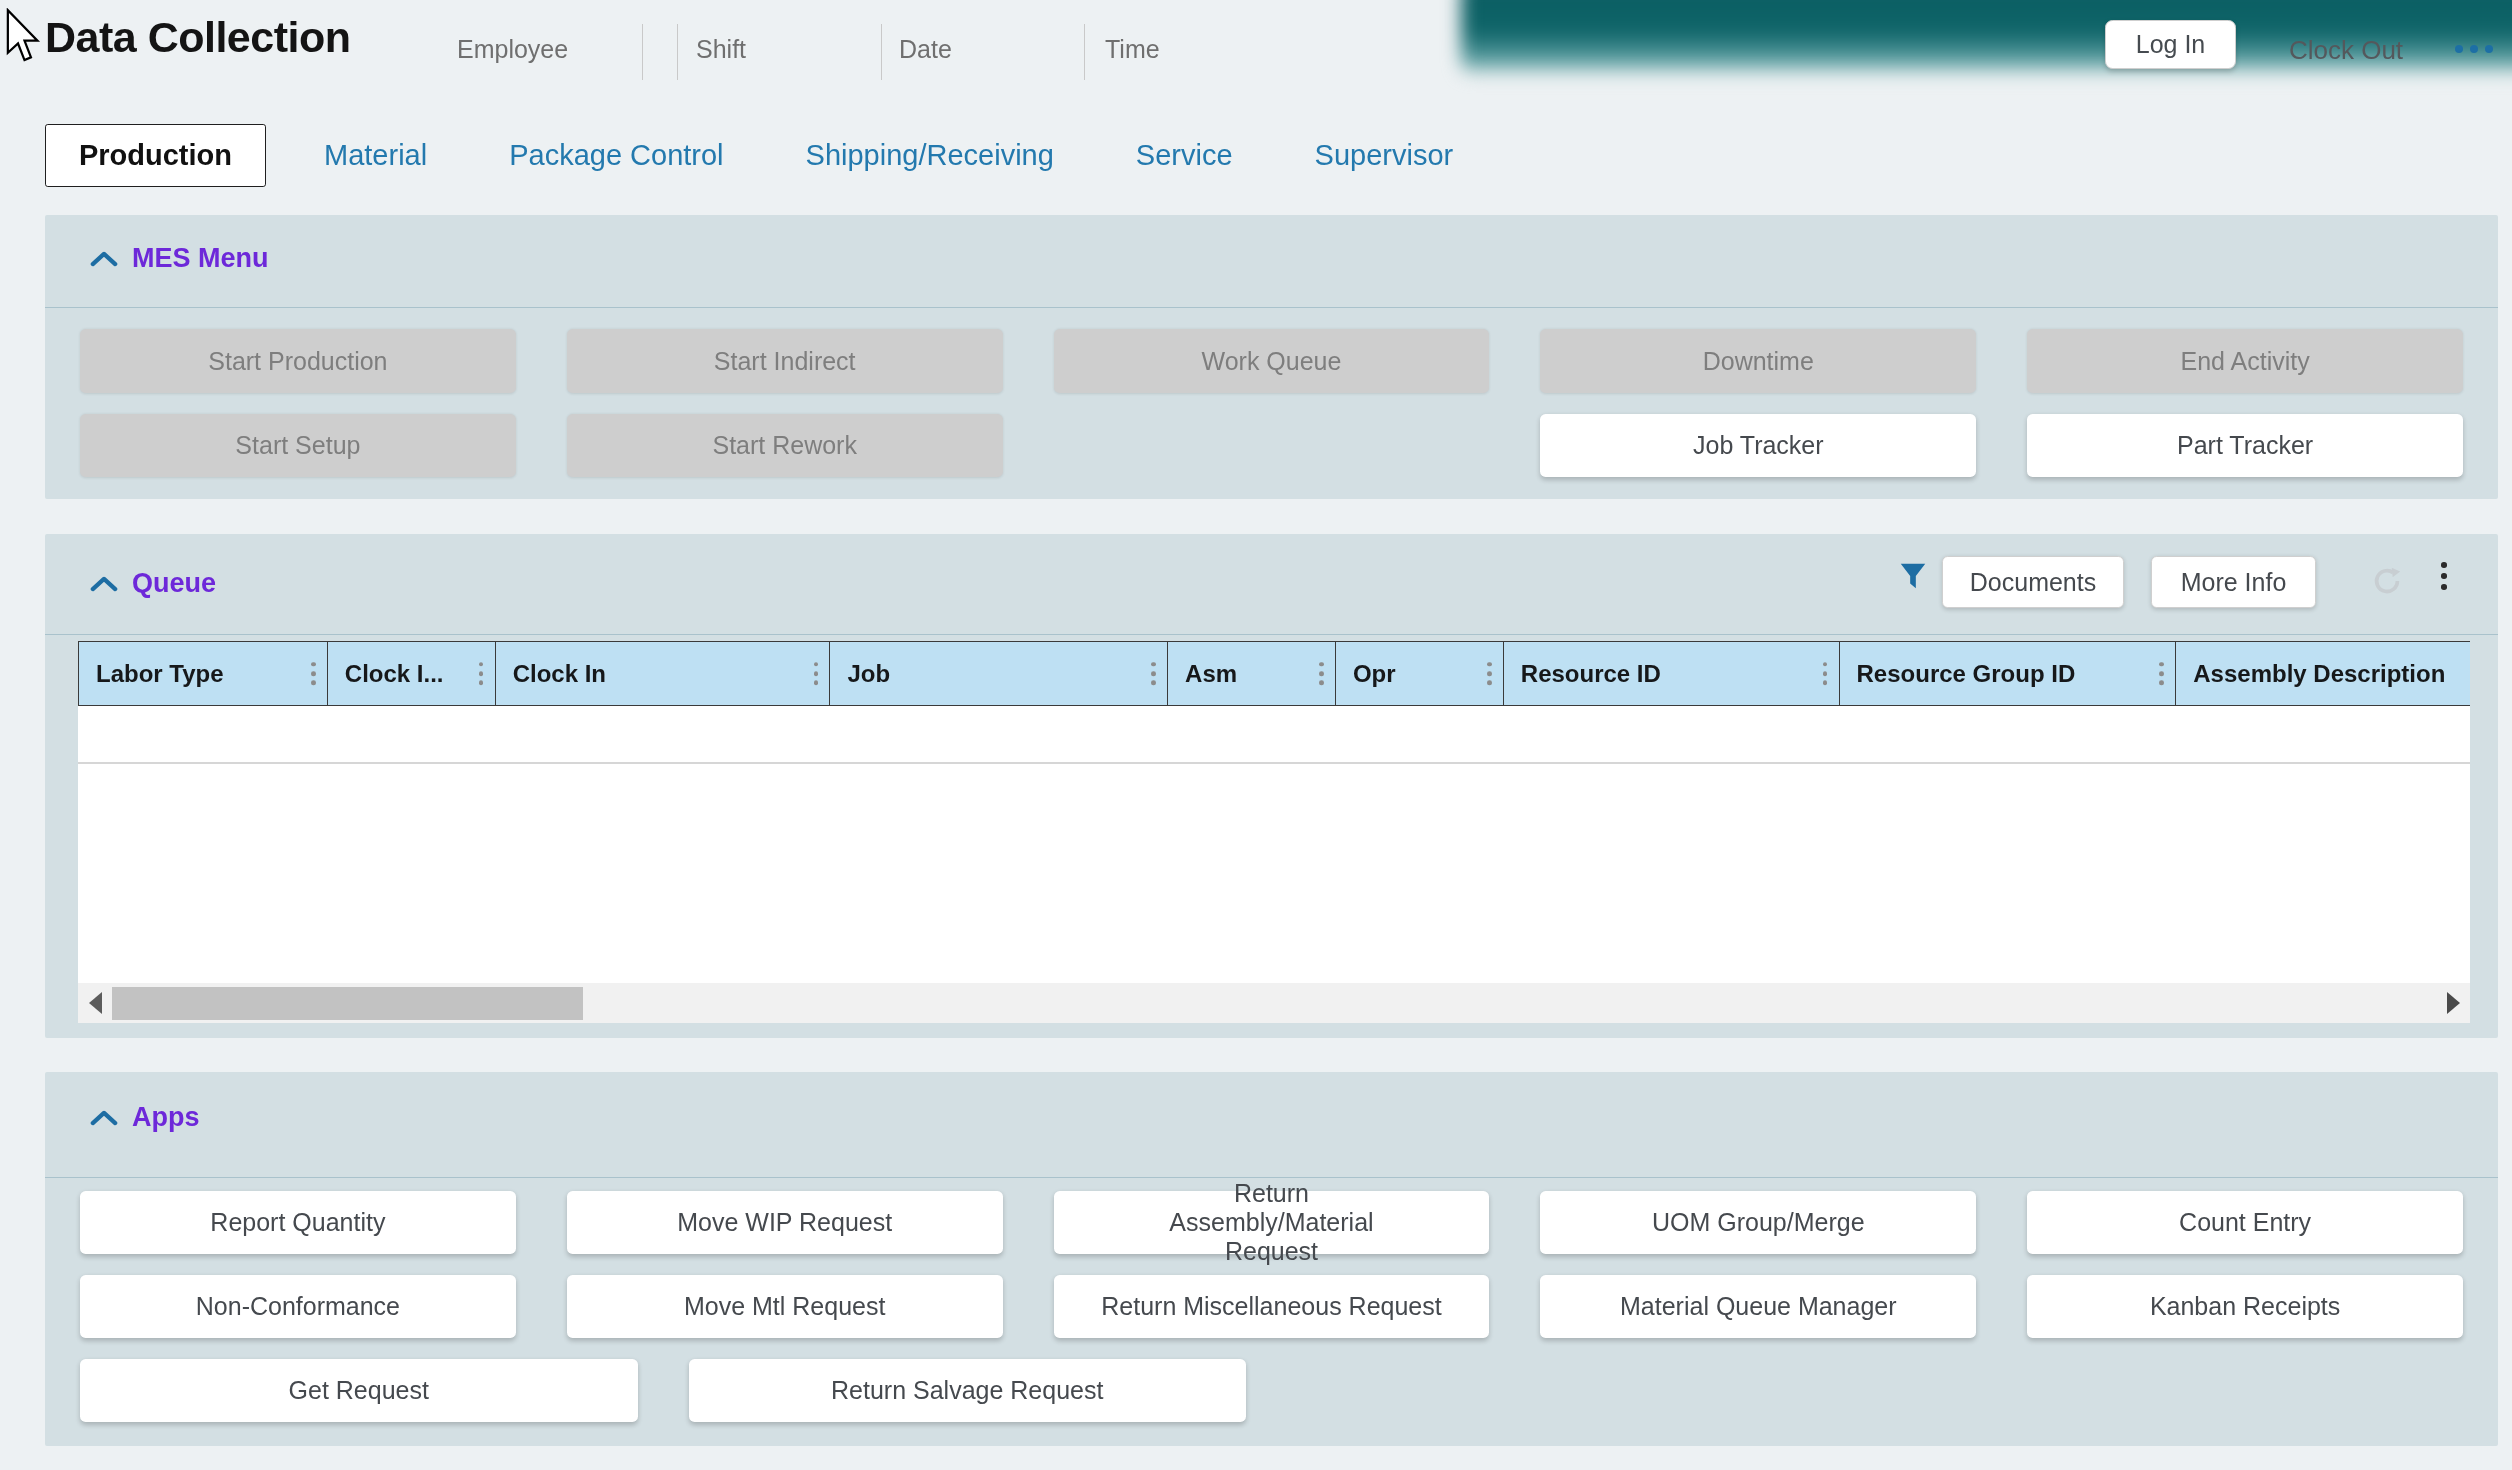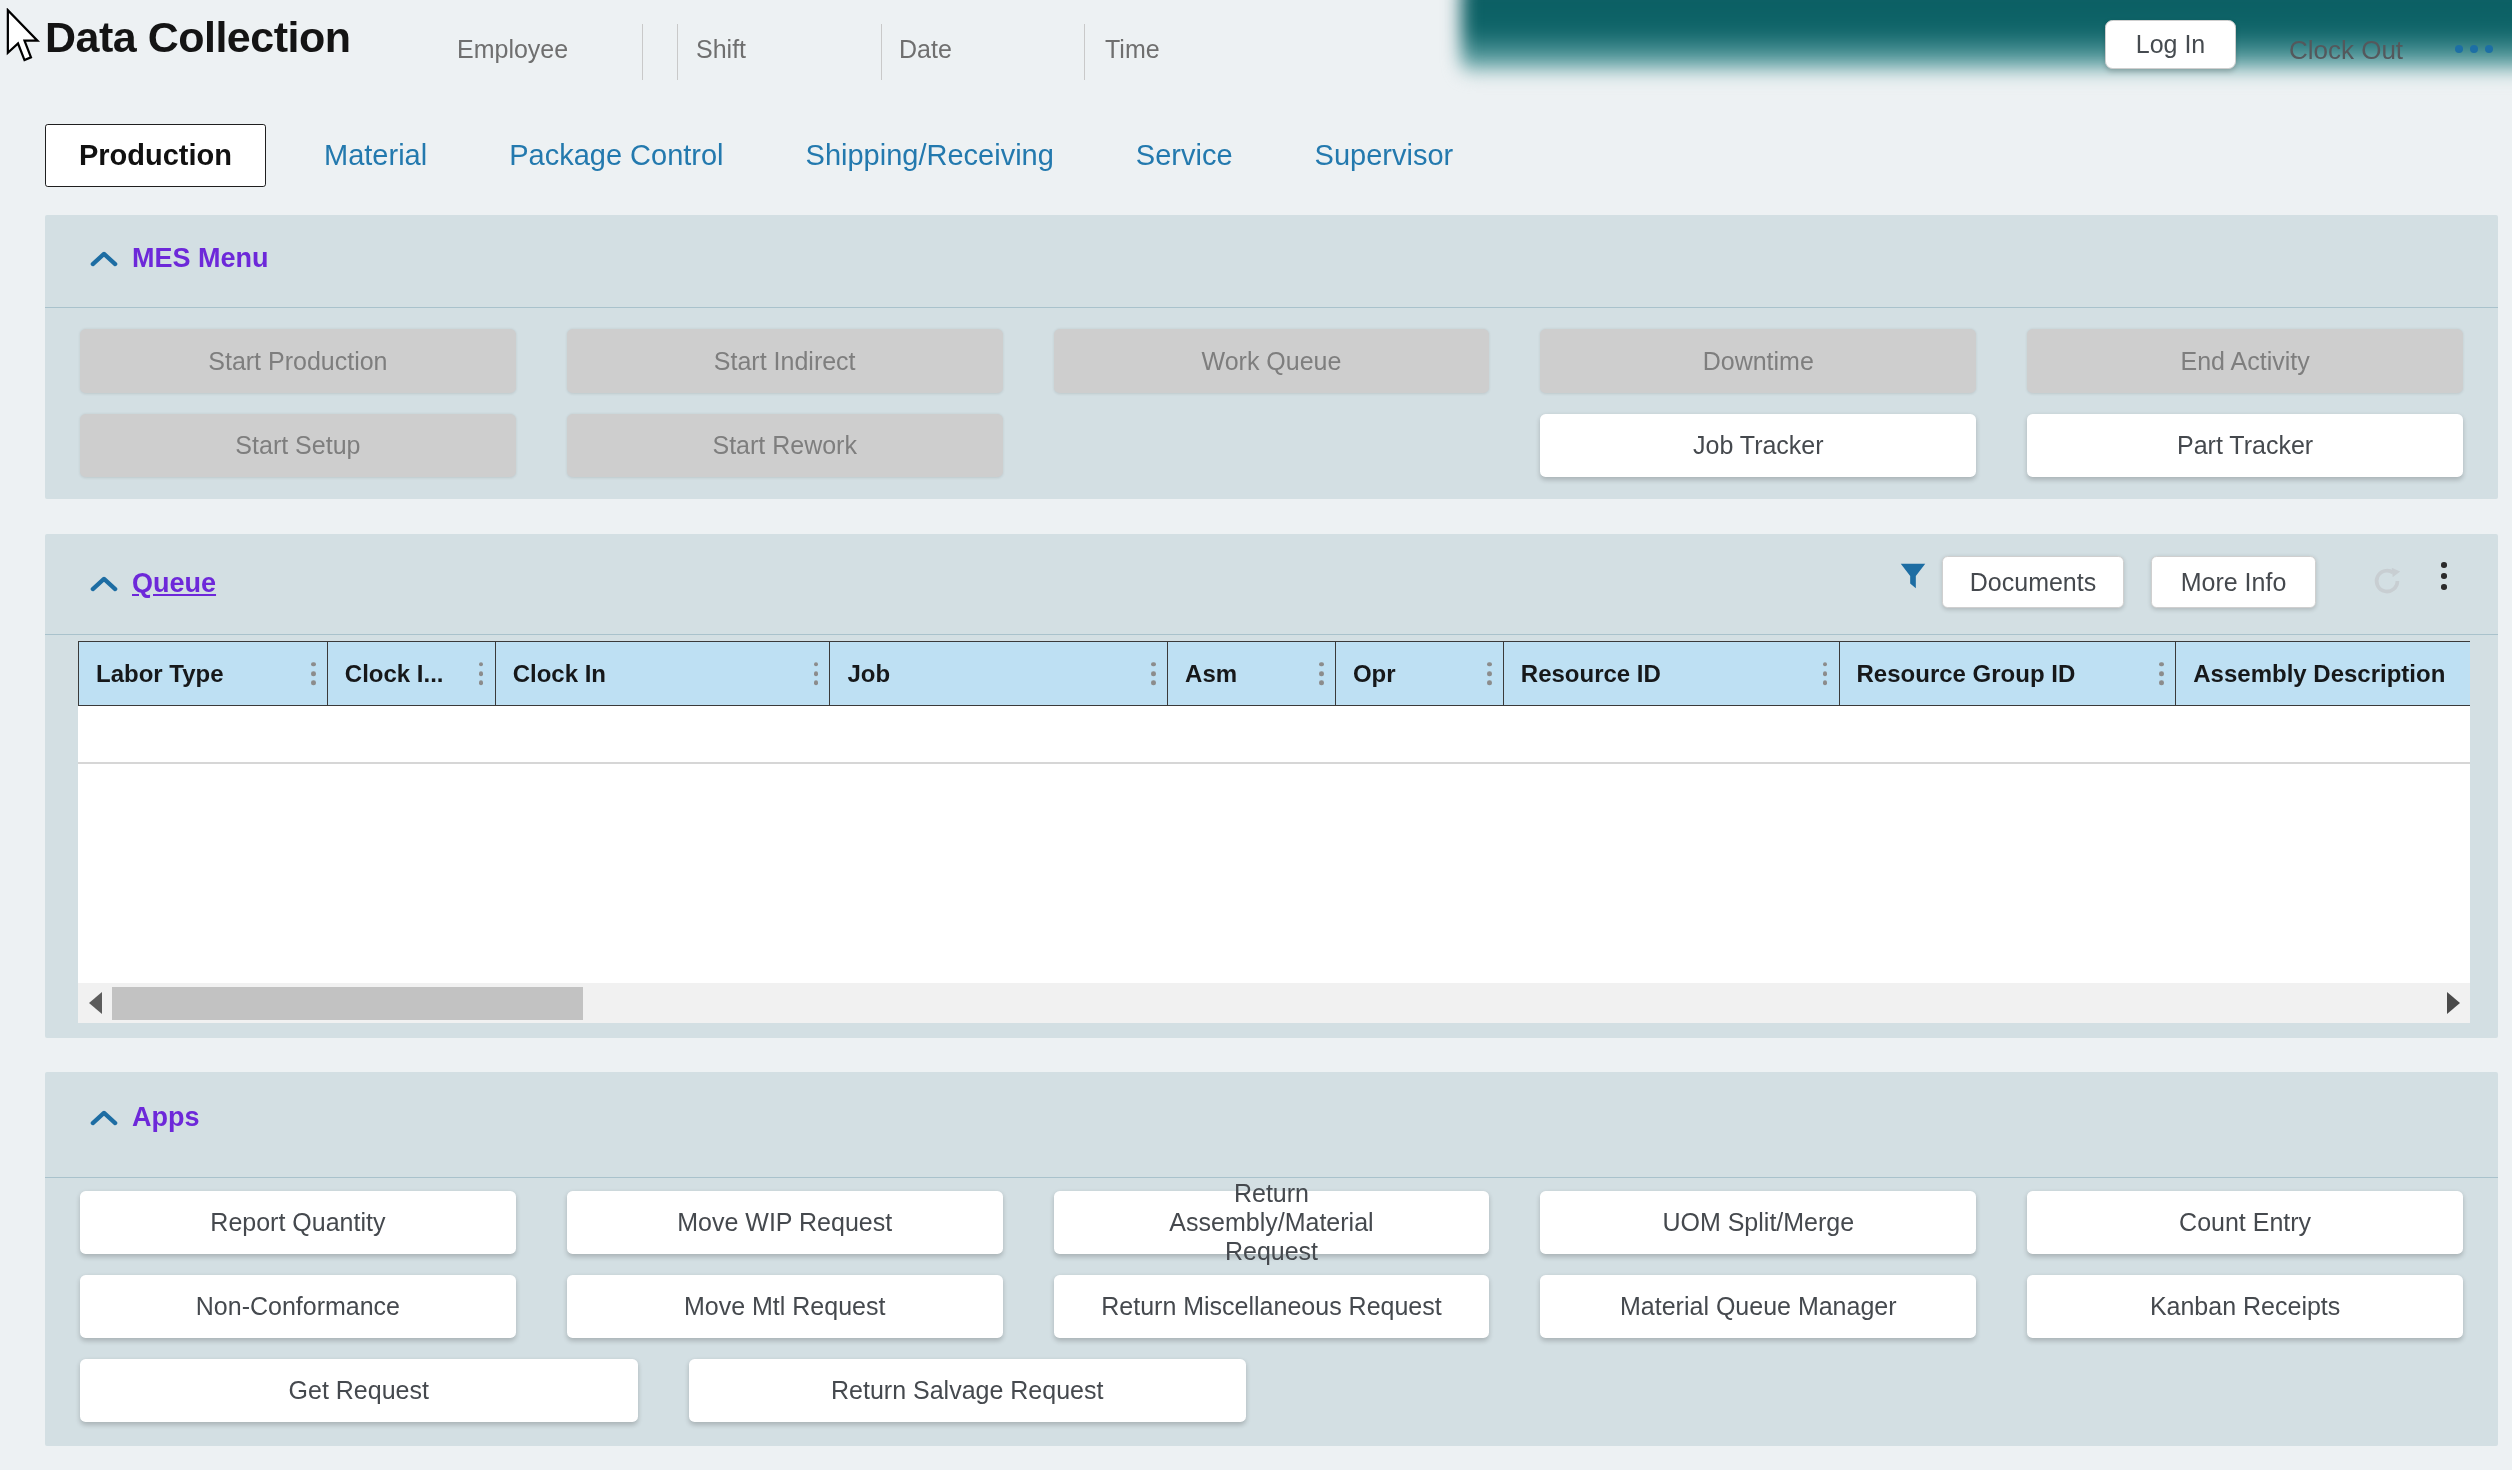--- a/index.html
+++ b/index.html
@@ -138,21 +138,21 @@
       <div class="gbtn enabled">Part Tracker</div>
     </div>
   </div>
 
   <div class="panel" style="top:534px; height:504px;">
     <div class="chev" style="top:41px;">
       <svg width="28" height="17" viewBox="0 0 30 18">
           <polyline points="3,15 15,4 27,15" fill="none" stroke="#1d6da3" stroke-width="4.5" stroke-linecap="round" stroke-linejoin="round"></polyline>
         </svg>
     </div>
-    <div class="sec-title" style="top:34px;text-decoration:underline;">Queue</div>
+    <div class="sec-title" style="top:34px;">Queue</div>
 
     <div style="position:absolute; left:1852px; top:26px;">
       <svg width="32" height="32" viewBox="0 0 34 34">
           <path d="M4 4 H30 L20 17 V30 L14 25 V17 Z" fill="#1d6da3"></path>
         </svg>
     </div>
     <div class="tool-btn" style="left:1897px; top:22.4px; width:182px;">
       <span>Documents</span>
     </div>
     <div class="tool-btn" style="left:2106px; top:22.4px; width:165px;">
@@ -266,21 +266,21 @@
     </div>
     <div class="sec-title" style="top:30px;">Apps</div>
     <div class="sec-divider" style="top:105px;"></div>
 
     <div class="btn-row" style="top:119px; height:63px;">
       <div class="gbtn enabled">Report Quantity</div>
       <div class="gbtn enabled">Move WIP Request</div>
       <div class="gbtn enabled">
         <span class="two-line">Return Assembly/Material Request</span>
       </div>
-      <div class="gbtn enabled">UOM Split/Merge</div>
+      <div class="gbtn enabled">UOM Group/Merge</div>
       <div class="gbtn enabled">Count Entry</div>
     </div>
     <div class="btn-row" style="top:203px; height:63px;">
       <div class="gbtn enabled">Non-Conformance</div>
       <div class="gbtn enabled">Move Mtl Request</div>
       <div class="gbtn enabled">Return Miscellaneous Request</div>
       <div class="gbtn enabled">Material Queue Manager</div>
       <div class="gbtn enabled">Kanban Receipts</div>
     </div>
     <div class="btn-row" style="top:287px; height:63px;">

